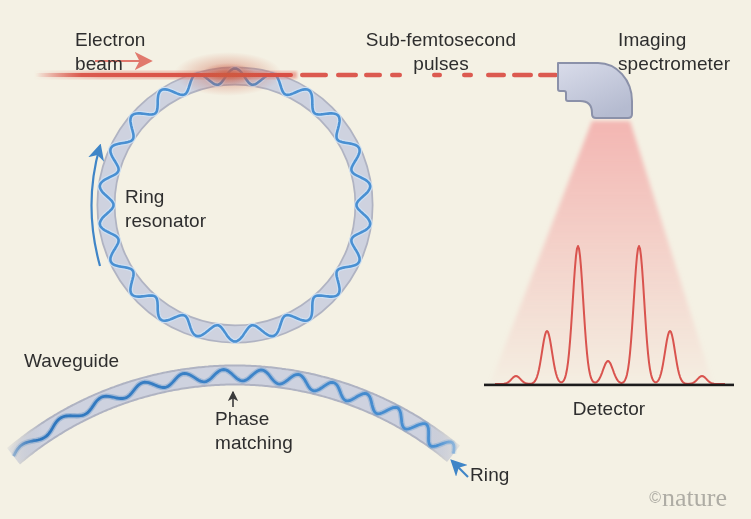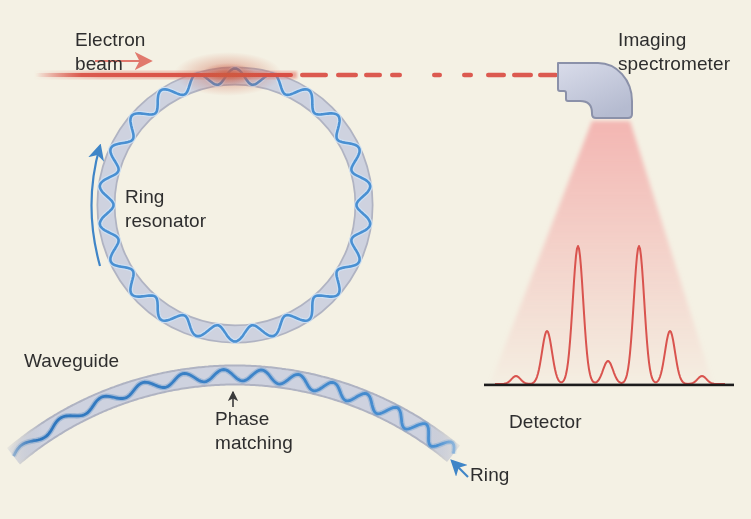--- a/index.html
+++ b/index.html
@@ -18,21 +18,21 @@
     white-space:pre-line;
     letter-spacing:.1px;
   }
   #lbl-electron{left:40px;top:28px;margin-left:35px;}
   #lbl-pulses{left:341px;top:28px;width:200px;text-align:center;}
   #lbl-spectrometer{left:618px;top:28px;}
   #lbl-ring{left:125px;top:185px;}
   #lbl-waveguide{left:24px;top:349px;}
   #lbl-phase{left:215px;top:407px;}
   #lbl-laser{left:470px;top:463px;}
-  #lbl-detector{left:509px;top:410px;width:200px;text-align:left;}
+  #lbl-detector{left:509px;top:397px;width:200px;text-align:center;}
   #credit{
     position:absolute;right:24px;top:485px;
     color:var(--credit-gray,#aeaca4);
     white-space:nowrap;
   }
   #credit .sym{font:16px "Liberation Sans",sans-serif;position:relative;top:-3px;margin-right:1px;}
   #credit .name{font:26px/26px "Liberation Serif",serif;}
   
   .ring-edge{fill:none;stroke:var(--tube-edge);stroke-width:19;opacity:.85;}
   .ring-fill{fill:none;stroke:var(--tube-fill);stroke-width:15.5;}
@@ -150,22 +150,27 @@
     <path class="elbow" d="M 558,63 L 598,63 A 34,38 0 0 1 632,101 L 632,114 Q 632,118 628,118 L 596,118 Q 592,118 592,114 L 592,113 Q 592,101 580,101 L 568,101 Q 566,101 566,99 L 566,93 Q 566,91 564,91 L 560,91 Q 558,91 558,89 Z"></path>
     <path id="spectrumPath" class="spectrum" d="M495,384.0L496,384.0L497,384.0L498,384.0L499,384.0L500,384.0L501,384.0L502,383.9L503,383.9L504,383.8L505,383.6L506,383.3L507,382.9L508,382.4L509,381.6L510,380.7L511,379.7L512,378.6L513,377.6L514,376.8L515,376.2L516,376.0L517,376.2L518,376.8L519,377.6L520,378.6L521,379.7L522,380.7L523,381.6L524,382.4L525,382.9L526,383.3L527,383.6L528,383.7L529,383.8L530,383.8L531,383.7L532,383.4L533,382.9L534,382.2L535,381.0L536,379.3L537,376.8L538,373.5L539,369.3L540,364.1L541,358.2L542,351.9L543,345.5L544,339.7L545,335.1L546,332.0L547,331.0L548,332.0L549,335.1L550,339.7L551,345.5L552,351.9L553,358.2L554,364.1L555,369.3L556,373.5L557,376.8L558,379.2L559,380.9L560,381.9L561,382.3L562,382.2L563,381.5L564,380.2L565,377.9L566,374.3L567,369.3L568,362.3L569,353.1L570,341.7L571,328.2L572,313.1L573,297.1L574,281.3L575,267.2L576,255.8L577,248.5L578,246.0L579,248.5L580,255.8L581,267.2L582,281.3L583,297.1L584,313.1L585,328.2L586,341.7L587,353.1L588,362.3L589,369.3L590,374.3L591,377.9L592,380.2L593,381.6L594,382.3L595,382.6L596,382.4L597,381.8L598,380.8L599,379.4L600,377.6L601,375.4L602,372.8L603,370.0L604,367.3L605,364.8L606,362.8L607,361.5L608,361.0L609,361.5L610,362.8L611,364.8L612,367.3L613,370.0L614,372.8L615,375.4L616,377.6L617,379.4L618,380.8L619,381.9L620,382.5L621,382.9L622,382.9L623,382.5L624,381.7L625,380.2L626,377.9L627,374.4L628,369.3L629,362.3L630,353.1L631,341.7L632,328.2L633,313.1L634,297.1L635,281.3L636,267.2L637,255.8L638,248.5L639,246.0L640,248.5L641,255.8L642,267.2L643,281.3L644,297.1L645,313.1L646,328.2L647,341.7L648,353.1L649,362.3L650,369.3L651,374.3L652,377.9L653,380.2L654,381.5L655,382.2L656,382.3L657,381.9L658,380.9L659,379.2L660,376.8L661,373.5L662,369.3L663,364.1L664,358.2L665,351.9L666,345.5L667,339.7L668,335.1L669,332.0L670,331.0L671,332.0L672,335.1L673,339.7L674,345.5L675,351.9L676,358.2L677,364.1L678,369.3L679,373.5L680,376.8L681,379.3L682,381.0L683,382.2L684,382.9L685,383.4L686,383.7L687,383.8L688,383.9L689,383.8L690,383.8L691,383.6L692,383.3L693,382.9L694,382.4L695,381.6L696,380.7L697,379.7L698,378.6L699,377.6L700,376.8L701,376.2L702,376.0L703,376.2L704,376.8L705,377.6L706,378.6L707,379.7L708,380.7L709,381.6L710,382.4L711,382.9L712,383.3L713,383.6L714,383.8L715,383.9L716,383.9L717,384.0L718,384.0L719,384.0L720,384.0L721,384.0L722,384.0L723,384.0L724,384.0L725,384.0"></path>
     <rect id="detBase" class="baseline" x="484" y="383.6" width="250" height="2.6"></rect>
 
     <path class="black-arrow-line" d="M 233,407 L 233,392" marker-end="url(#mBlack)"></path>
     <path class="blue-arrow-line" stroke-width="2" d="M 468,477 L 452,461" marker-end="url(#mBlue)"></path>
   </svg>
 
   <div class="lbl" id="lbl-electron">Electron
 beam</div>
+  <div class="lbl" id="lbl-pulses">Sub-femtosecond
+pulses</div>
   <div class="lbl" id="lbl-ring">Ring
 resonator</div>
   <div class="lbl" id="lbl-spectrometer">Imaging
 spectrometer</div>
   <div class="lbl" id="lbl-phase">Phase
 matching</div>
   <div class="lbl" id="lbl-waveguide">Waveguide</div>
   <div class="lbl" id="lbl-laser">Ring</div>
   <div class="lbl" id="lbl-detector">Detector</div>
+  <div id="credit">
+    <span class="sym">©</span><span class="name">nature</span>
+  </div>
 </div>
 
 </body></html>

